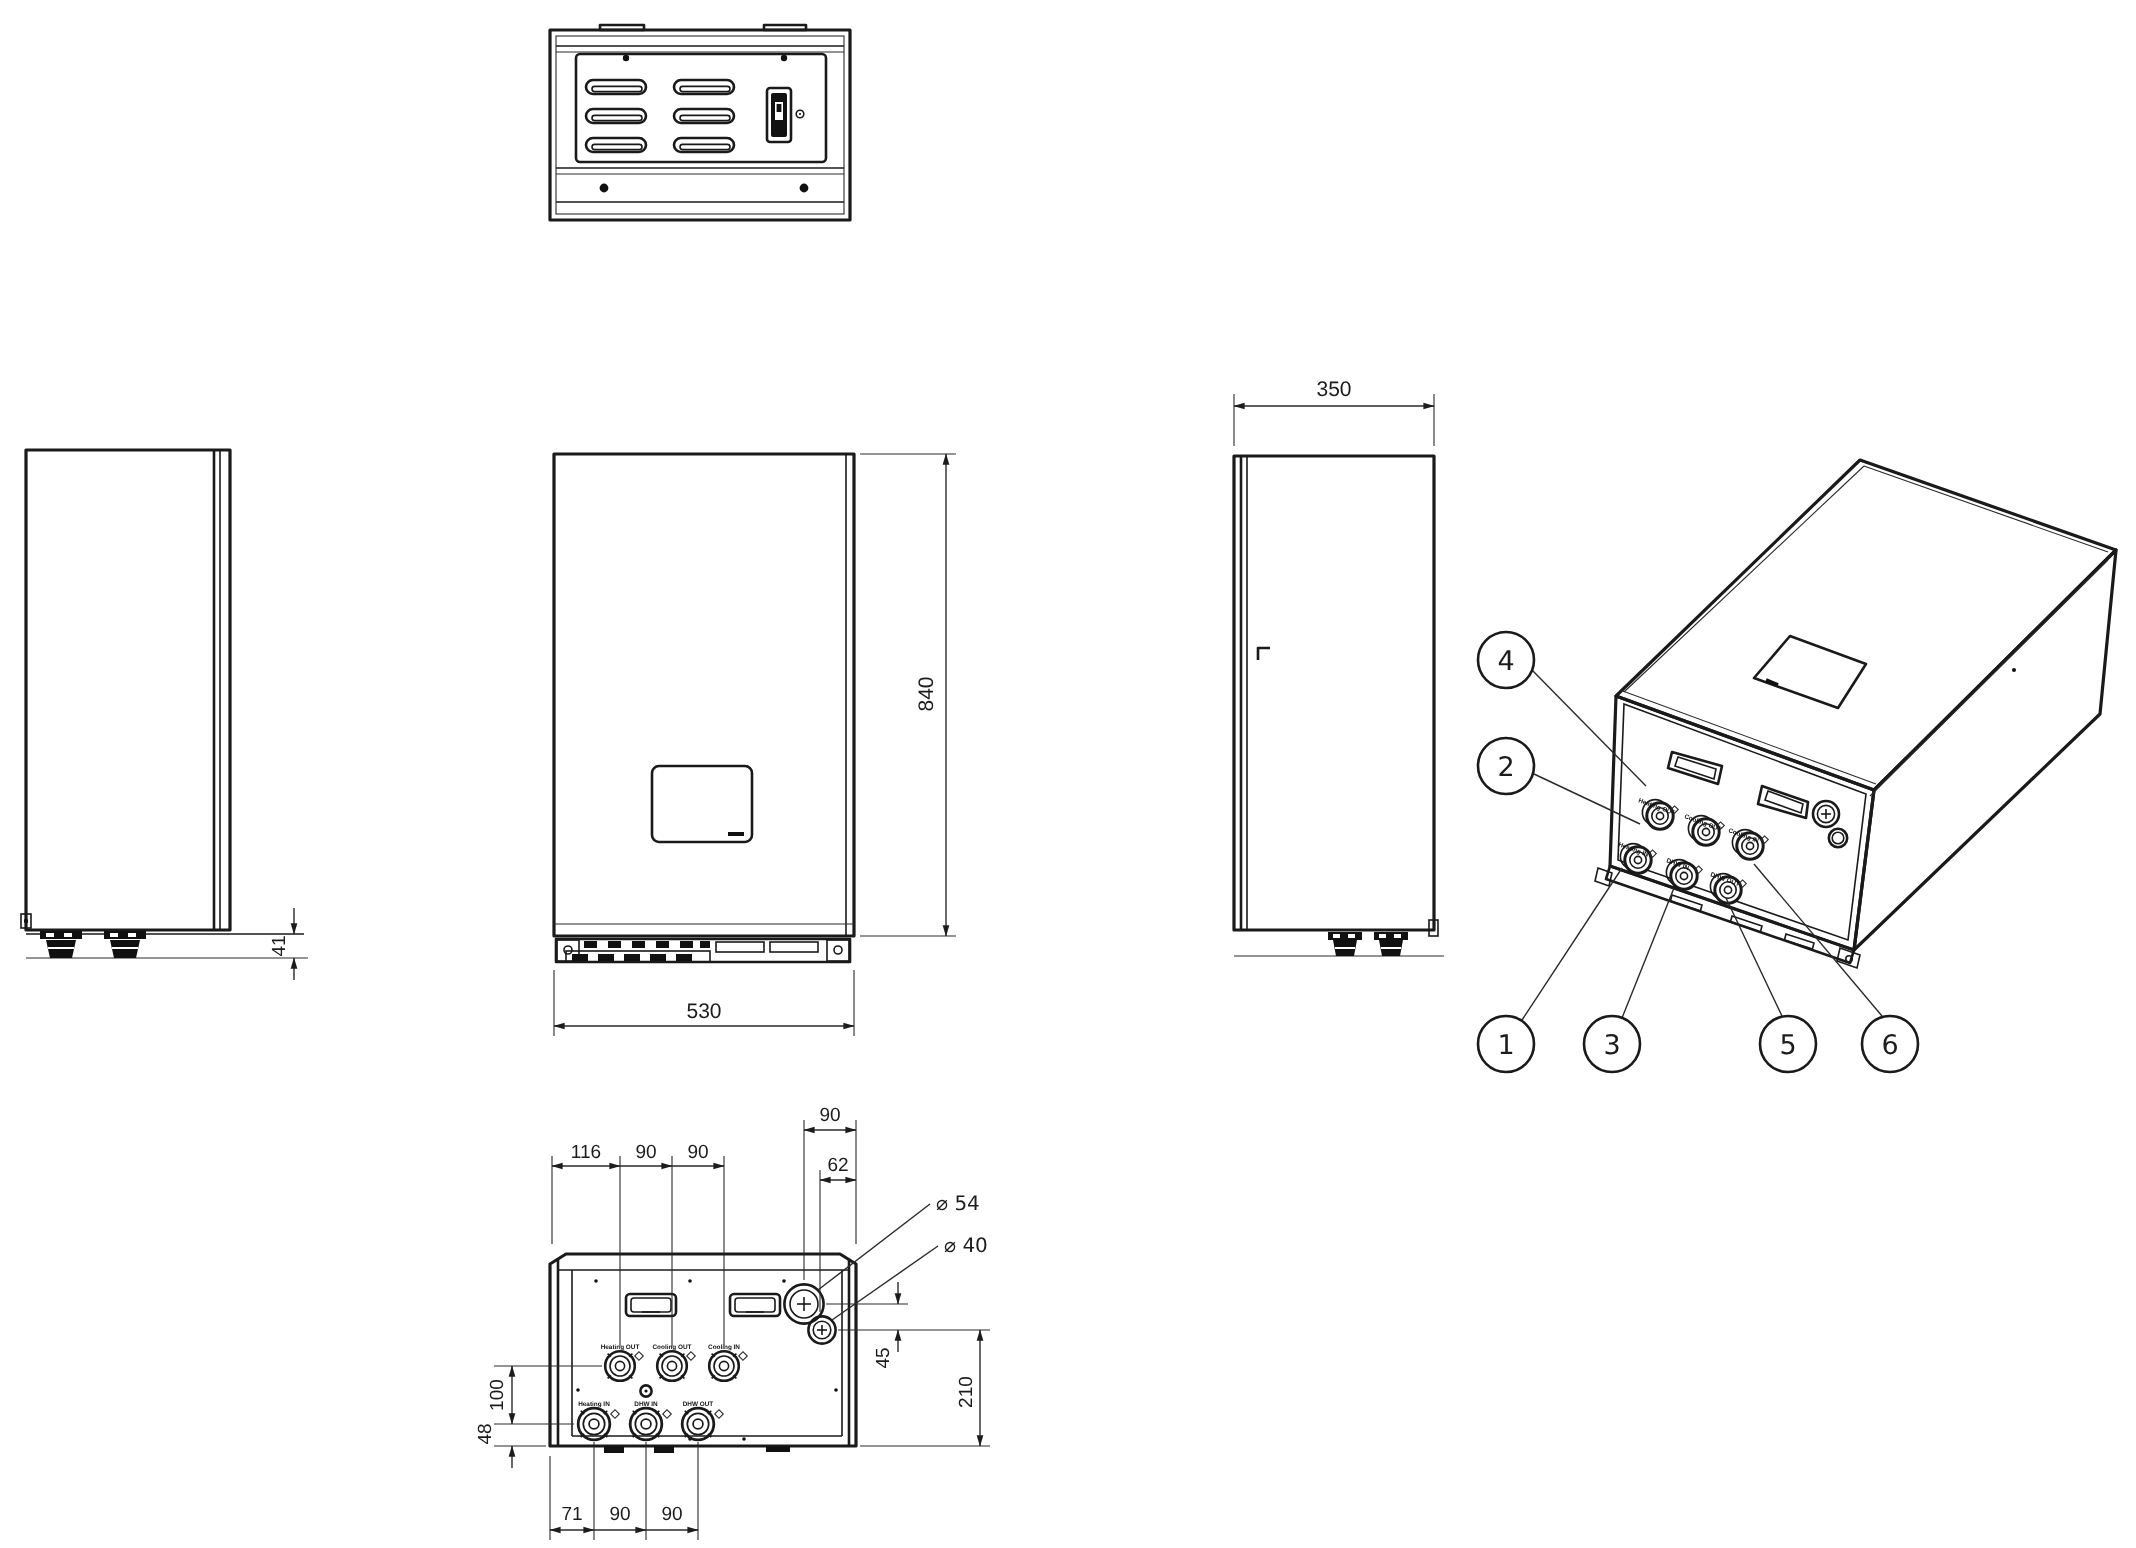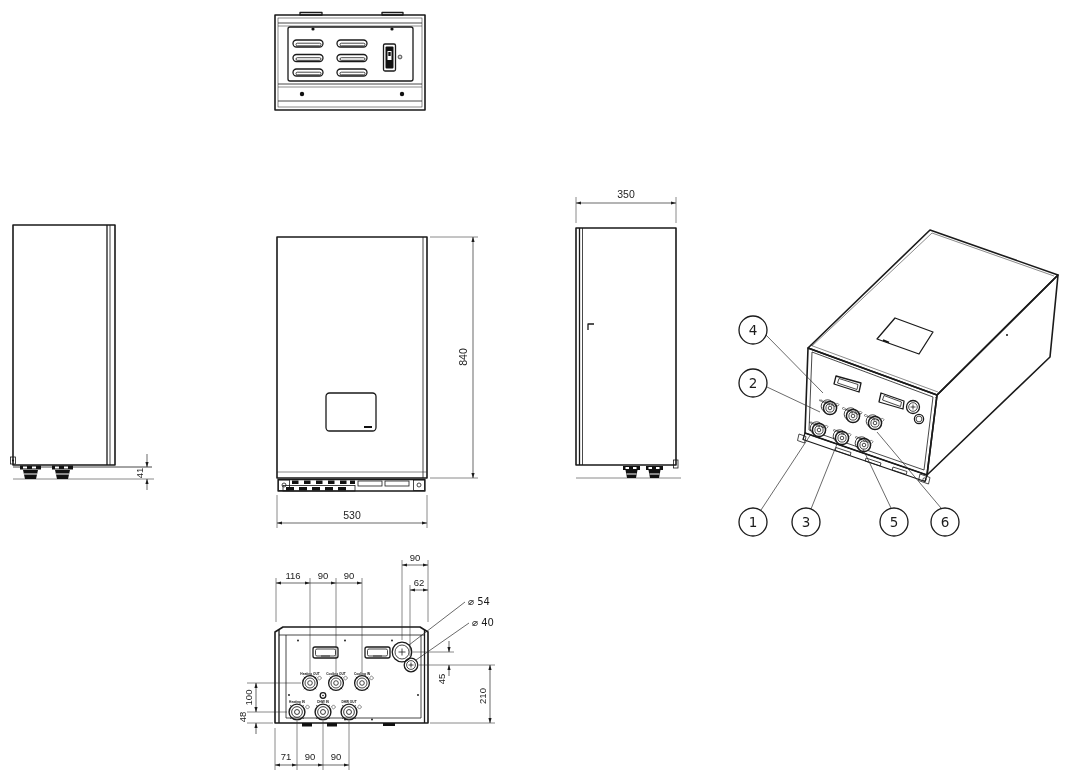--- a/index.html
+++ b/index.html
@@ -114,21 +114,21 @@
         <line x1="52" y1="288" x2="65" y2="288" stroke="#fff" stroke-width="1"></line>
       </g>
       <g>
         <line class="dim" x1="143" y1="268" x2="143" y2="281" marker-end="url(#lv-ar)"></line>
         <line class="dim" x1="143" y1="306" x2="143" y2="293" marker-end="url(#lv-ar)"></line>
         <text class="dimtxt-s" text-anchor="middle" transform="rotate(-90,138.5,287)" x="138.5" y="287">41</text>
       </g>
     </svg>
   </div>
 
-  <div class="view" style="left:250px;top:208px;">
+  <div class="view" style="left:250px;top:198px;">
     <svg width="250" height="326" viewBox="0 0 250 326">
       <defs>
         <marker id="fv-ar" viewBox="0 0 10 10" refX="9.5" refY="5" markerWidth="8" markerHeight="8" orient="auto-start-reverse">
           <path d="M0,2 L10,5 L0,8 Z" fill="#1c1c1c"></path>
         </marker>
       </defs>
       <g>
         <rect class="s1t" x="27" y="29" width="150" height="241"></rect>
         <line class="s2" x1="173" y1="29" x2="173" y2="270"></line>
         <line class="s3" x1="27" y1="264" x2="177" y2="264"></line>
@@ -166,21 +166,21 @@
       </g>
       <g>
         <line class="ext" x1="27" y1="287" x2="27" y2="320"></line>
         <line class="ext" x1="177" y1="287" x2="177" y2="320"></line>
         <line class="dim" x1="27" y1="315" x2="177" y2="315" marker-start="url(#fv-ar)" marker-end="url(#fv-ar)"></line>
         <text class="dimtxt" text-anchor="middle" x="102" y="311">530</text>
       </g>
     </svg>
   </div>
 
-  <div class="view" style="left:563px;top:183px;">
+  <div class="view" style="left:604px;top:183px;">
     <svg width="135" height="306" viewBox="0 0 135 306">
       <defs>
         <marker id="rv-ar" viewBox="0 0 10 10" refX="9.5" refY="5" markerWidth="8" markerHeight="8" orient="auto-start-reverse">
           <path d="M0,2 L10,5 L0,8 Z" fill="#1c1c1c"></path>
         </marker>
       </defs>
       <g>
         <rect class="s1t" x="13" y="45" width="100" height="237"></rect>
         <line class="s1" x1="16.5" y1="45" x2="16.5" y2="282"></line>
         <line class="s2" x1="19.5" y1="45" x2="19.5" y2="282"></line>

